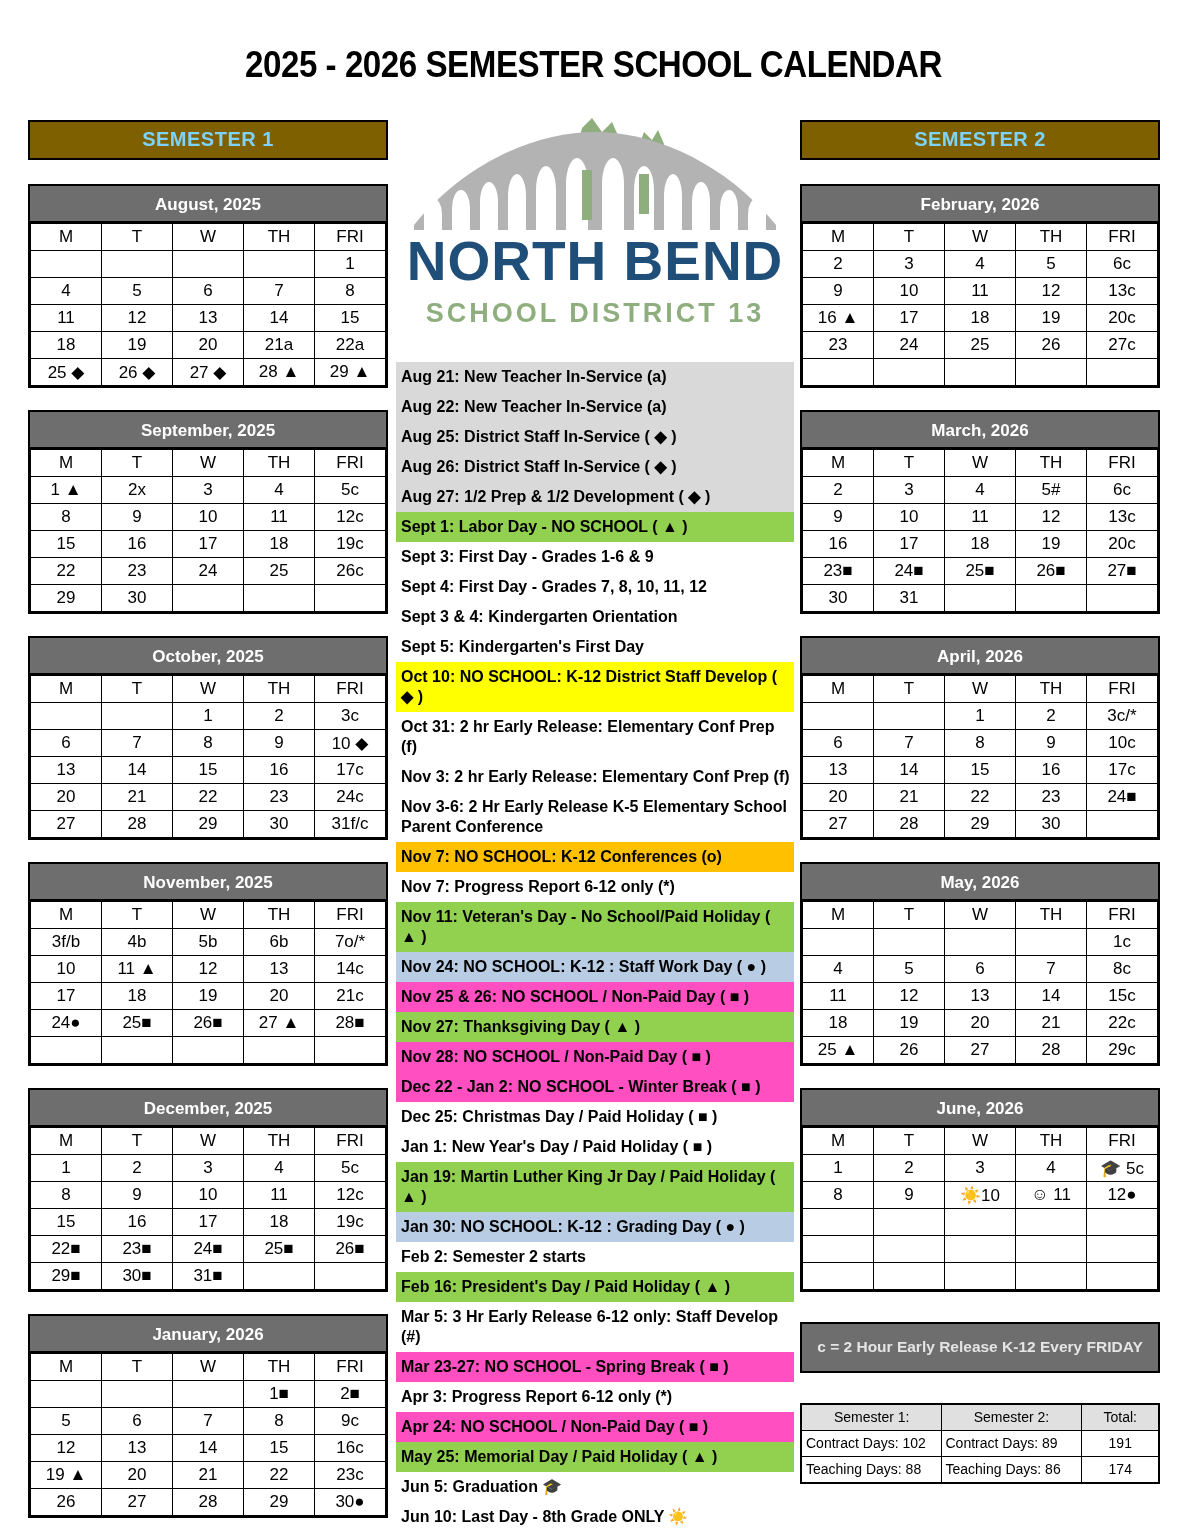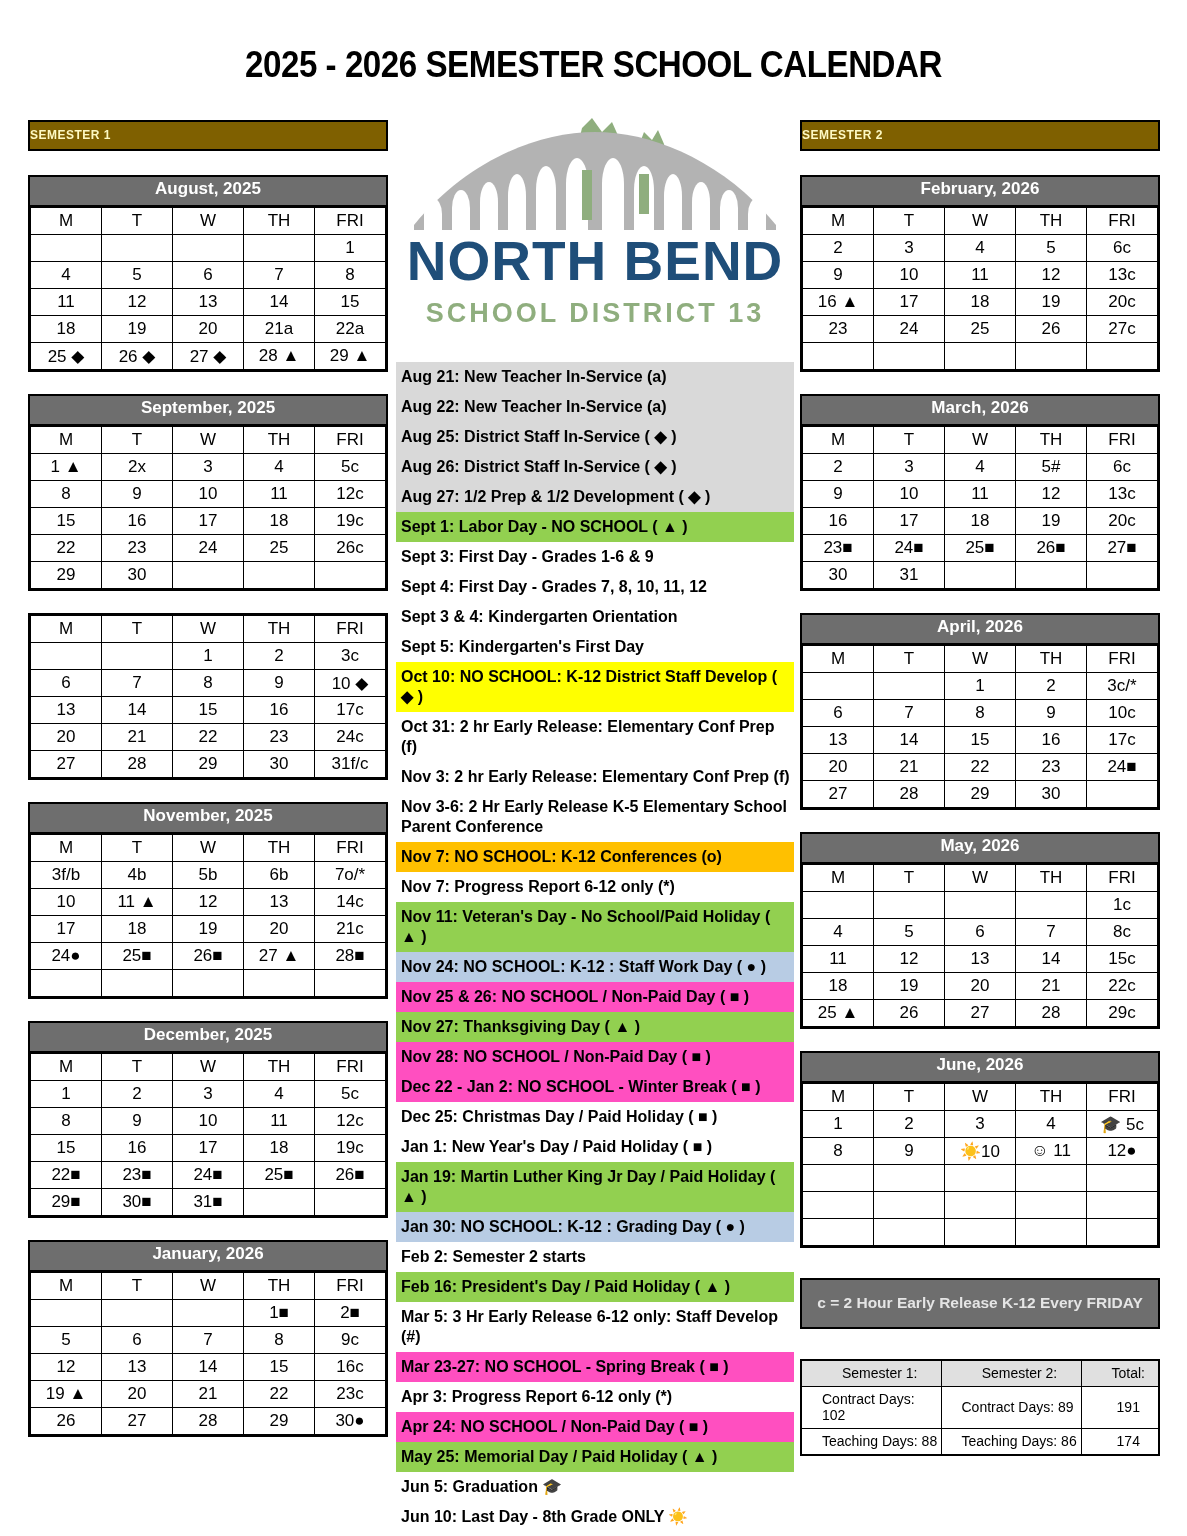--- a/index.html
+++ b/index.html
@@ -32,38 +32,39 @@
     position: absolute;
     width: 360px;
   }
   #col-left  { left: 28px;  top: 120px; }
   #col-right { left: 800px; top: 120px; }
   #col-mid   { left: 396px; top: 110px; width: 398px; }
 
   
   .sem-banner {
     background: #7F6000;
-    color: #fef9c3;
-    font-size: 12px;
+    color: #7dd3fc;
+    text-align: center;
+    font-size: 20px;
     font-weight: bold;
     padding: 6px 0 7px 0;
     border: 2px solid #000;
     letter-spacing: 0.5px;
   }
 
   
   .month-block { margin-top: 22px; border: 2px solid #000; }
   .month-block.first { margin-top: 24px; }
   .month-title {
     background: #6E6E6E;
     color: #ffffff;
     text-align: center;
     font-size: 17px;
     font-weight: bold;
-    padding: 2px 0 6px 0;
+    padding: 9px 0 6px 0;
     border-bottom: 2px solid #000;
   }
   table.cal {
     width: 100%;
     border-collapse: collapse;
     table-layout: fixed;
   }
   table.cal td, table.cal th {
     border: 1px solid #000;
     height: 26px;
@@ -125,21 +126,21 @@
   table.summary {
     margin-top: 30px;
     width: 100%;
     border-collapse: collapse;
     border: 2px solid #000;
     table-layout: fixed;
   }
   table.summary td {
     border: 1px solid #000;
     font-size: 14px;
-    padding: 4px 3px 5px 20px;
+    padding: 4px 3px 5px 4px;
     background: #ffffff;
   }
   table.summary td.hdr {
     background: #E0E0E0;
     text-align: center;
   }
   table.summary td.num {
     text-align: center;
   }
 </style>
@@ -247,20 +248,21 @@
               <td class="">29</td>
               <td class="">30</td>
               <td class=""></td>
               <td class=""></td>
               <td class=""></td>
             </tr>
           </tbody>
         </table>
       </div>
       <div class="month-block">
+        <div class="month-title">October, 2025</div>
         <table class="cal">
           <thead>
             <tr>
               <th>M</th>
               <th>T</th>
               <th>W</th>
               <th>TH</th>
               <th>FRI</th>
             </tr>
           </thead>

